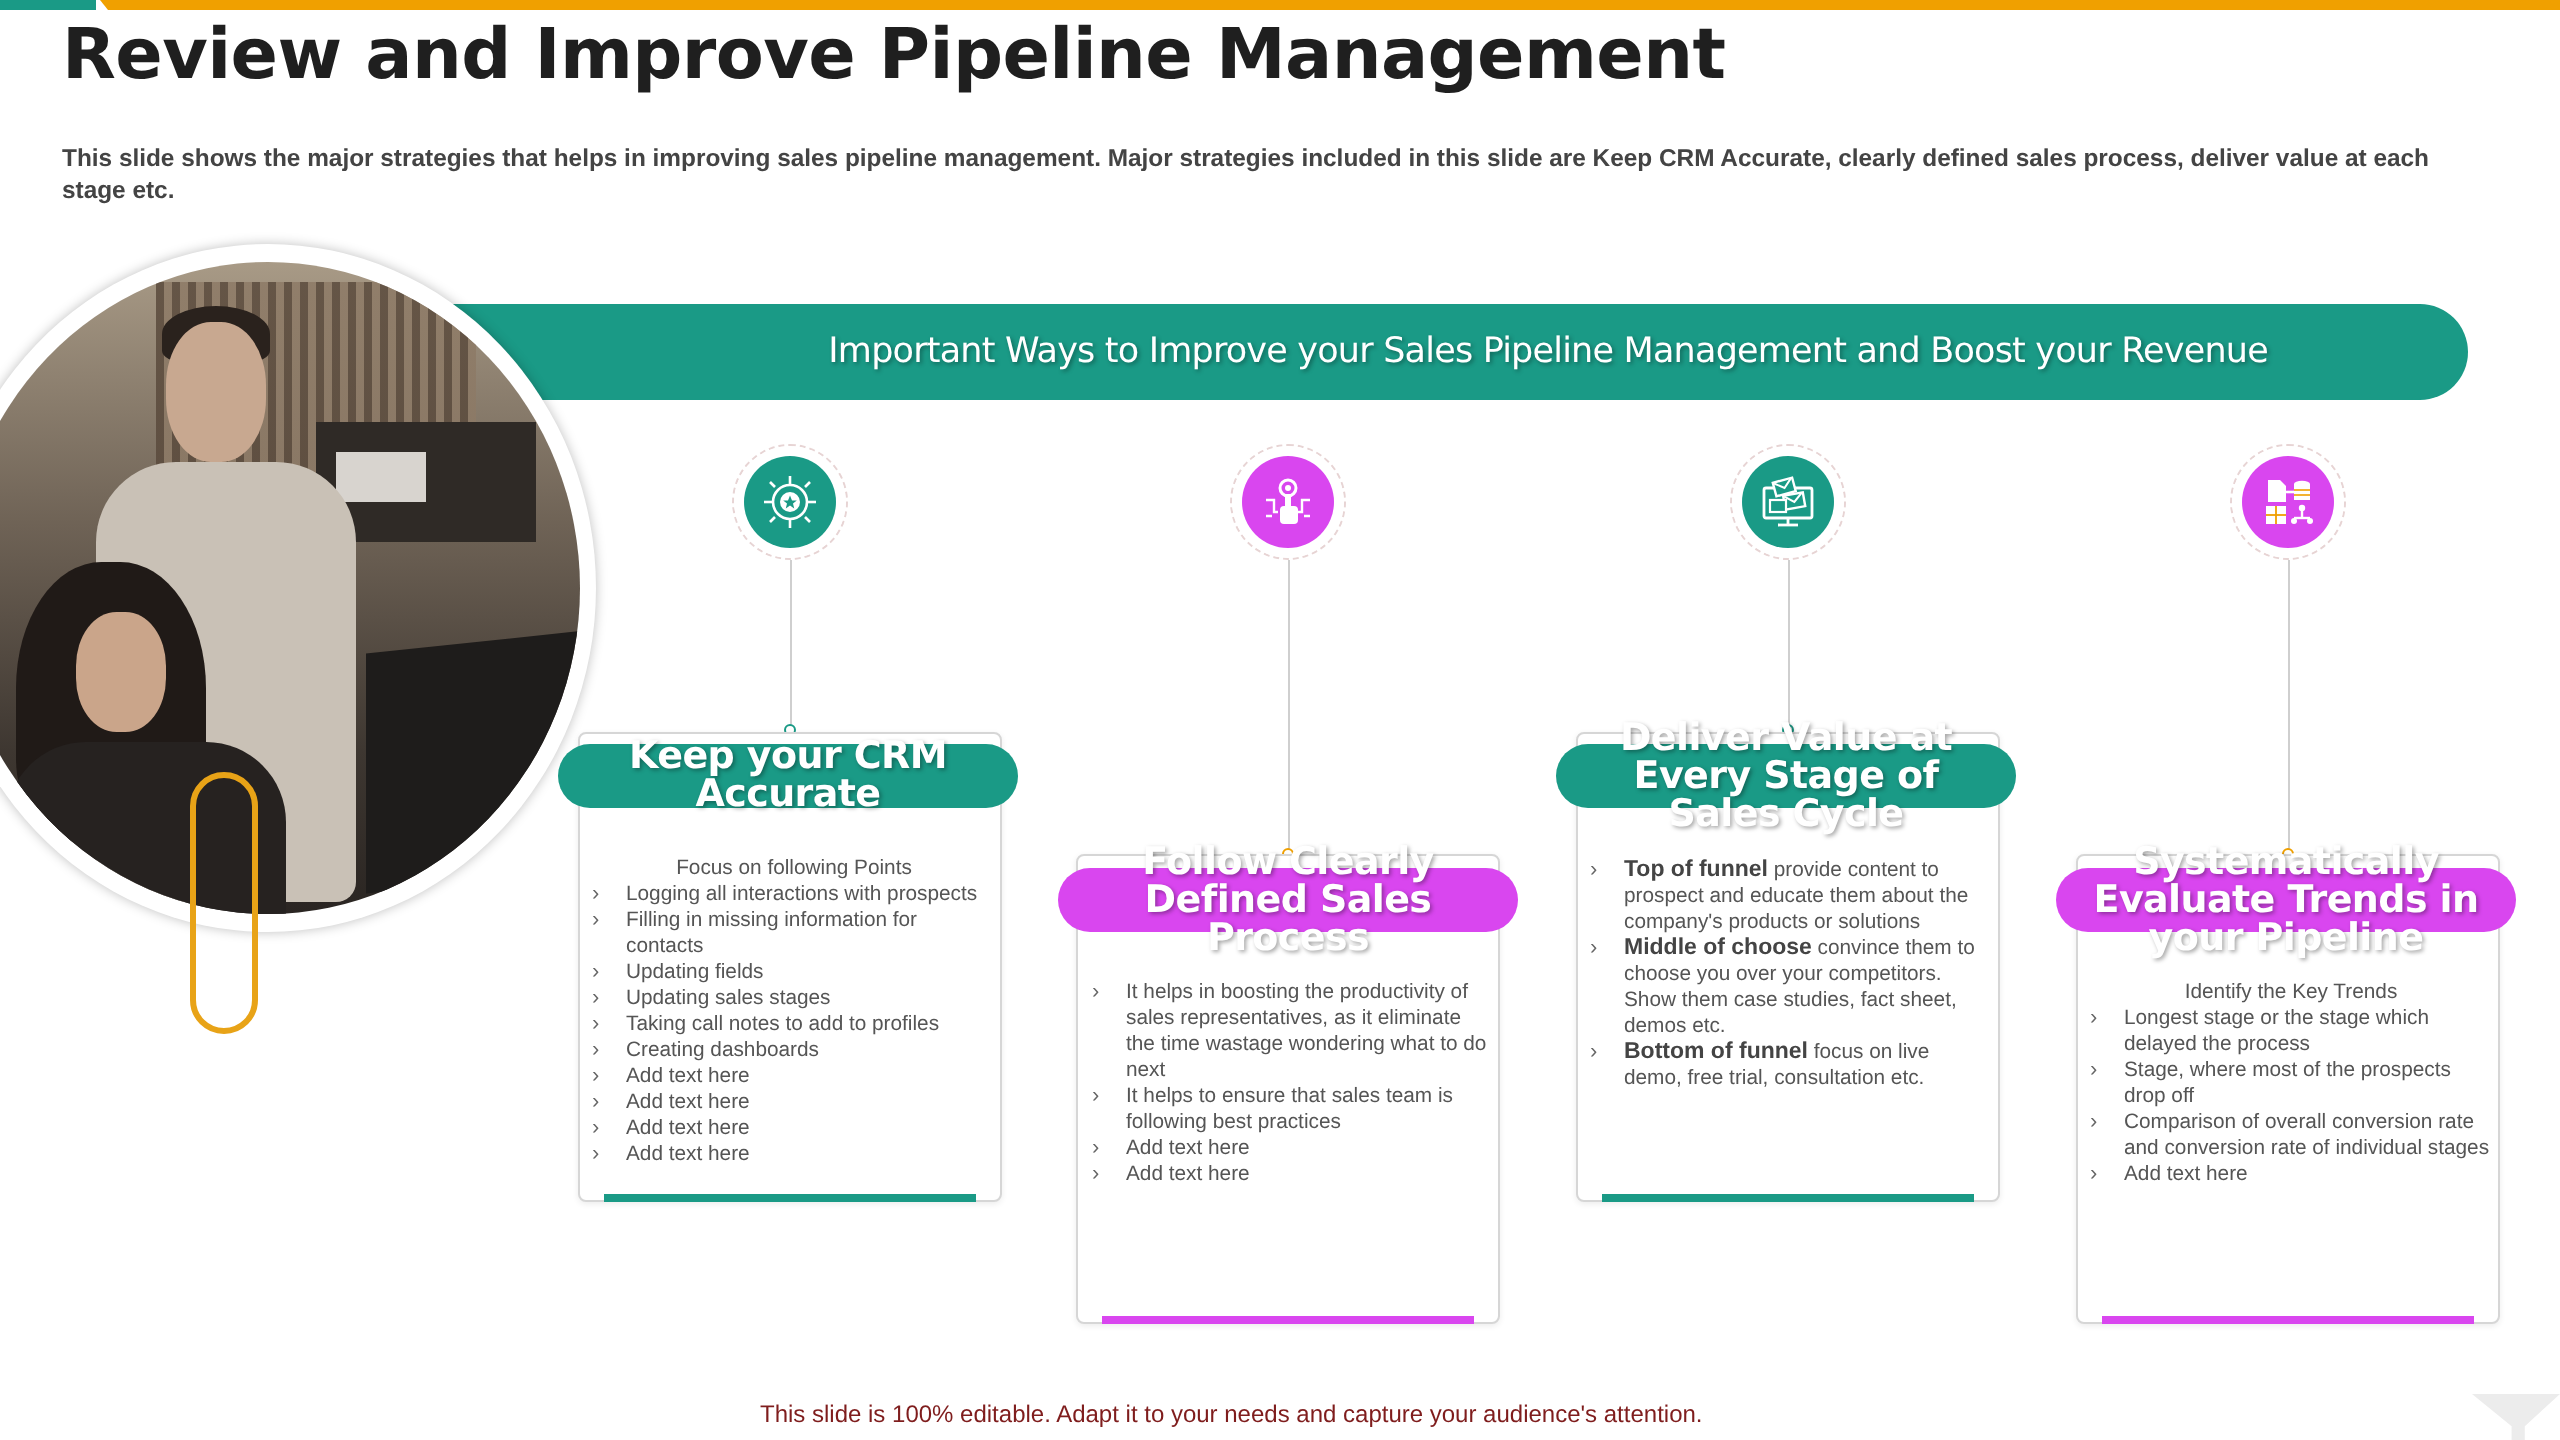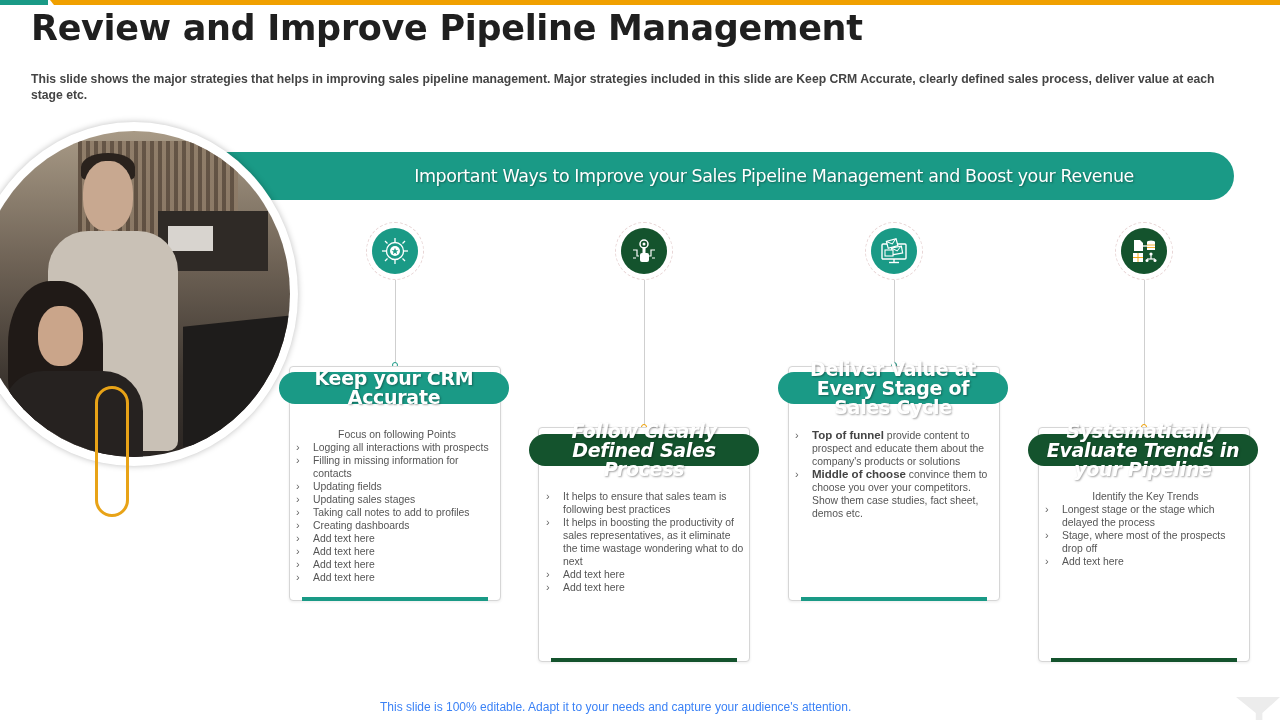--- a/index.html
+++ b/index.html
@@ -43,40 +43,40 @@
   .photo .monitor { position: absolute; left: 205px; top: 190px; width: 110px; height: 120px; background: #1e1c1b;
     transform: skewY(-6deg); }
 
   .clip { position: absolute; left: 95px; top: 386px; width: 34px; height: 131px; border: 3px solid #e8a317;
     border-radius: 17px; }
 
   .node { position: absolute; width: 58px; height: 58px; border-radius: 50%; border: 1px dashed #e7d4d4; }
   .node .disc { position: absolute; left: 5px; top: 5px; width: 46px; height: 46px; border-radius: 50%;
     display: flex; align-items: center; justify-content: center; }
   .teal { background: #1a9a86; }
-  .orange { background: #14532d; font-style: italic; }
+  .orange { background: #d946ef; }
 
   .vline { position: absolute; width: 1px; background: #cfcfcf; }
   .vdot { position: absolute; width: 6px; height: 6px; border-radius: 50%; background: #fff; }
 
   .card { position: absolute; width: 212px; border: 1px solid #d6d6d6; border-radius: 4px; background: #fff;
     box-shadow: 0 1px 3px rgba(0,0,0,0.08); }
   .card .bottombar { position: absolute; left: 12px; right: 12px; bottom: -1px; height: 4px; }
   .pill { position: absolute; width: 230px; height: 32px; border-radius: 25px; display: flex; align-items: center;
     justify-content: center; text-align: center; color: #fff; font-family: "DejaVu Sans", sans-serif; font-weight: bold;
     font-size: 19px; line-height: 19px; letter-spacing: -0.3px; text-shadow: 1px 1px 2px rgba(0,0,0,0.35); padding: 0 14px; }
 
   .content { position: absolute; font-size: 10.4px; line-height: 13px; color: #555; }
   .content .intro { margin-bottom: 0; text-align: center; }
   .content ul { list-style: none; }
   .content li { position: relative; padding-left: 19px; }
   .content li::before { content: "\203A"; position: absolute; left: 2px; top: 0; color: #666; font-size: 11px; }
   .content b { font-size: 11.5px; color: #444; }
 
-  .footer { position: absolute; left: 380px; top: 700px; font-size: 12px; color: #3b82f6; }
+  .footer { position: absolute; left: 380px; top: 700px; font-size: 12px; color: #7f1d1d; }
   .footer-funnel { position: absolute; left: 1236px; top: 697px; width: 44px; height: 23px; background: #ececec;
     clip-path: polygon(0 0, 100% 0, 60% 70%, 60% 100%, 45% 100%, 45% 70%); }
 </style>
 </head>
 <body>
 
 <div class="topbar-teal"></div>
 <div class="topbar-orange"></div>
 
 <h1 class="title">Review and Improve Pipeline Management</h1>
@@ -155,22 +155,22 @@
 </div>
 <div class="vline" style="left:644px; top:280px; height:146px;"></div>
 <div class="vdot" style="left:641px; top:424px; border:1px solid #f0a000;"></div>
 
 <div class="card" style="left:538px; top:427px; height:235px;">
   <div class="bottombar orange"></div>
 </div>
 <div class="pill orange" style="left:529px; top:434px;">Follow Clearly Defined Sales Process</div>
 <div class="content" style="left:544px; top:490px; width:200px;">
   <ul>
+    <li>It helps in boosting the productivity of sales representatives, as it eliminate the time  wastage wondering what to do next</li>
     <li>It helps to ensure that sales team is following best practices</li>
-    <li>It helps in boosting the productivity of sales representatives, as it eliminate the time  wastage wondering what to do next</li>
     <li>Add text here</li>
     <li>Add text here</li>
   </ul>
 </div>
 
 <div class="node" style="left:865px; top:222px;">
   <div class="disc teal">
     <svg width="30" height="30" viewBox="0 0 30 30">
       <rect x="3" y="8" width="24" height="15" rx="1" fill="none" stroke="#fff" stroke-width="1.4"></rect>
       <rect x="8" y="4" width="10" height="7" fill="#1a9a86" stroke="#fff" stroke-width="1.2" transform="rotate(-15 13 7)"></rect>
@@ -187,20 +187,21 @@
 <div class="vdot" style="left:891px; top:362px; border:1px solid #1a9a86;"></div>
 
 <div class="card" style="left:788px; top:366px; height:235px;">
   <div class="bottombar teal"></div>
 </div>
 <div class="pill teal" style="left:778px; top:372px;">Deliver Value at Every Stage of Sales Cycle</div>
 <div class="content" style="left:793px; top:429px; width:202px;">
   <ul>
     <li><b>Top of funnel</b><span> provide content to prospect and educate them about the company's products or solutions</span></li>
     <li><b>Middle of choose</b><span> convince them to choose you over your competitors. Show them case studies, fact sheet, demos etc.</span></li>
+    <li><b>Bottom of funnel</b><span> focus on live demo,  free trial, consultation etc.</span></li>
   </ul>
 </div>
 
 <div class="node" style="left:1115px; top:222px;">
   <div class="disc orange">
     <svg width="30" height="30" viewBox="0 0 30 30">
       <path d="M5 4 h6 l3 3 v8 h-9 z" fill="#fff"></path>
       <line x1="14" y1="10" x2="18" y2="10" stroke="#fff" stroke-width="1.3"></line>
       <ellipse cx="22" cy="6" rx="4" ry="1.6" fill="#fff"></ellipse>
       <rect x="18" y="6" width="8" height="8" fill="#fff"></rect>
@@ -222,18 +223,19 @@
 
 <div class="card" style="left:1038px; top:427px; height:235px;">
   <div class="bottombar orange"></div>
 </div>
 <div class="pill orange" style="left:1028px; top:434px;">Systematically Evaluate Trends in your Pipeline</div>
 <div class="content" style="left:1043px; top:490px; width:205px;">
   <div class="intro">Identify the Key Trends</div>
   <ul>
     <li>Longest stage or the stage which delayed the process</li>
     <li>Stage,  where most of the prospects drop off</li>
+    <li>Comparison  of overall conversion rate and conversion rate of individual stages</li>
     <li>Add text here</li>
   </ul>
 </div>
 
 <div class="footer">This slide is 100% editable. Adapt it to your needs and capture your audience's attention.</div>
 <div class="footer-funnel"></div>
 
 </body></html>

